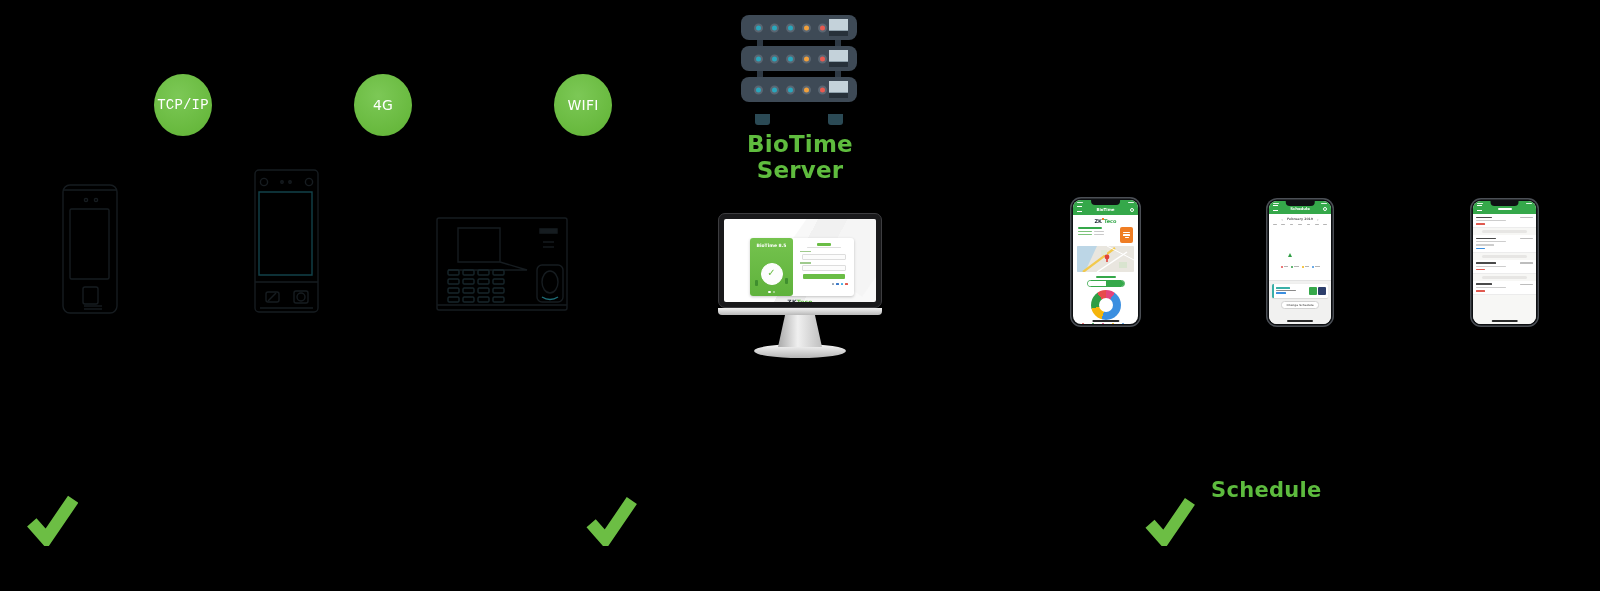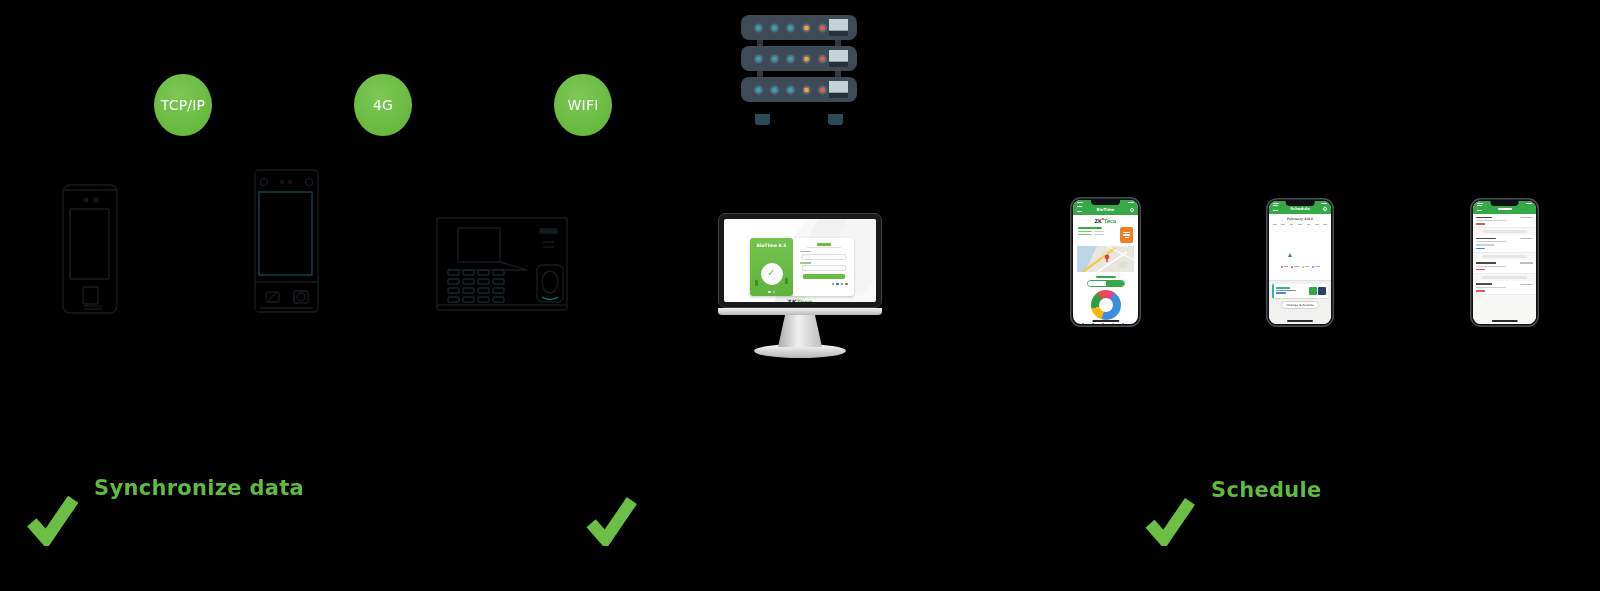--- a/index.html
+++ b/index.html
@@ -155,21 +155,21 @@
 
   
   .feature-label{position:absolute;color:#5dbb3e;font-size:21px;font-weight:800;letter-spacing:.3px;white-space:nowrap;}
   .check{position:absolute;}
 </style>
 </head>
 <body>
 
 <div class="stage">
 
-  <div class="net-badge" style="left:154px;top:74px;">
+  <div class="net-badge" style="left:154px;top:74px;font-family:Liberation Mono, monospace;">
     <span>TCP/IP</span>
   </div>
   <div class="net-badge" style="left:354px;top:74px;">
     <span>4G</span>
   </div>
   <div class="net-badge" style="left:554px;top:74px;">
     <span>WIFI</span>
   </div>
 
   <div class="server">
@@ -203,20 +203,21 @@
           <i class="srv-dot" style="background:#2aa7bd"></i>
           <i class="srv-dot" style="background:#2aa7bd"></i>
           <i class="srv-dot" style="background:#f0a03c"></i>
           <i class="srv-dot" style="background:#e85a50"></i>
         </div>
       <div class="srv-bay"></div>
     </div>
     <i class="srv-foot l"></i>
       <i class="srv-foot r"></i>
   </div>
+  <div class="server-label">BioTime Server</div>
 
   <svg class="devices" width="540" height="160" viewBox="0 0 540 160" fill="none" stroke="#161c20" stroke-width="1.4">
 
     <g>
       <rect x="23" y="25" width="54" height="128" rx="7"></rect>
       <line x1="23" y1="30" x2="77" y2="30"></line>
       <circle cx="46" cy="40" r="1.6"></circle>
         <circle cx="56" cy="40" r="1.6"></circle>
       <rect x="30" y="49" width="39" height="70" rx="1.5"></rect>
       <rect x="43" y="127" width="15" height="17" rx="2"></rect>
@@ -538,21 +539,20 @@
           <i class="p3-status red" style="display:block"></i>
         </div>
       </div>
       <div class="homebar"></div>
     </div>
   </div>
 
   <svg class="check" style="left:26px;top:491px" width="52" height="55" viewBox="0 0 54 56">
     <path d="M6 32 L21 49 L49 8" stroke="#6cbe44" stroke-width="13" fill="none"></path>
   </svg>
-  <div class="feature-label" style="left:94px;top:476px">Synchronize data</div>
 
   <svg class="check" style="left:584px;top:493px" width="54" height="53" viewBox="0 0 54 56">
     <path d="M6 32 L21 49 L49 8" stroke="#6cbe44" stroke-width="13" fill="none"></path>
   </svg>
 
   <svg class="check" style="left:1142px;top:494px" width="55" height="52" viewBox="0 0 54 56">
     <path d="M6 32 L21 49 L49 8" stroke="#6cbe44" stroke-width="13" fill="none"></path>
   </svg>
   <div class="feature-label" style="left:1211px;top:478px">Schedule</div>
 

